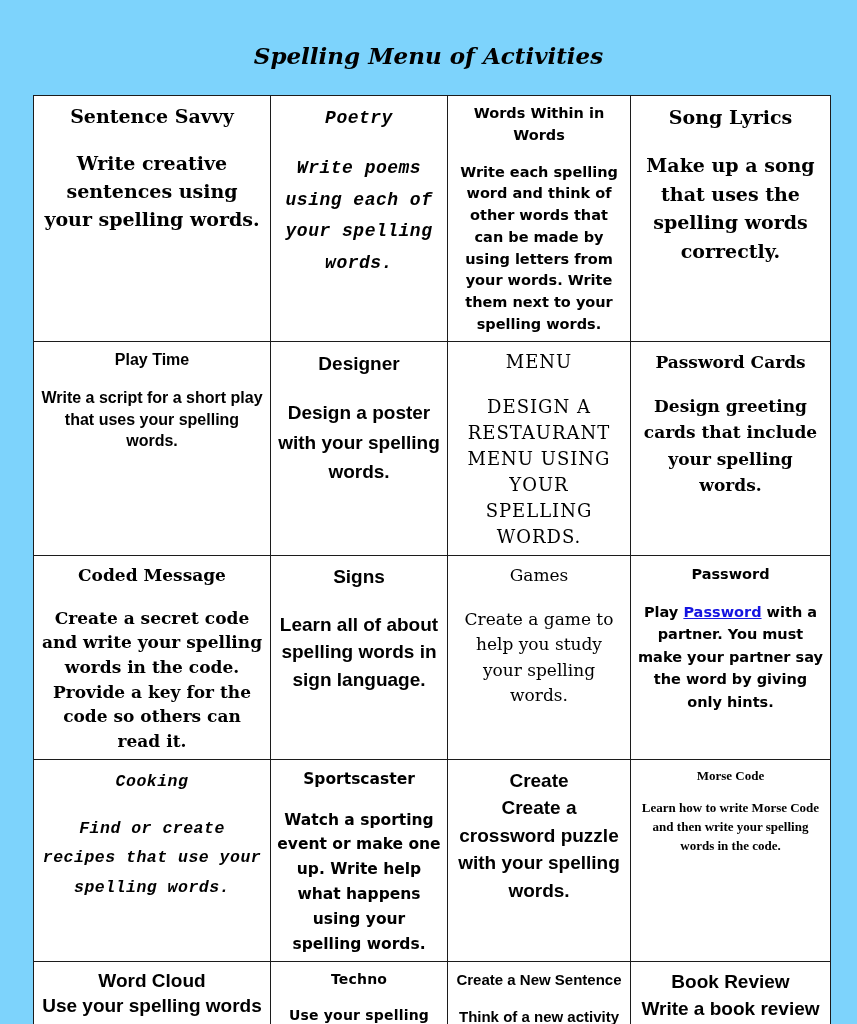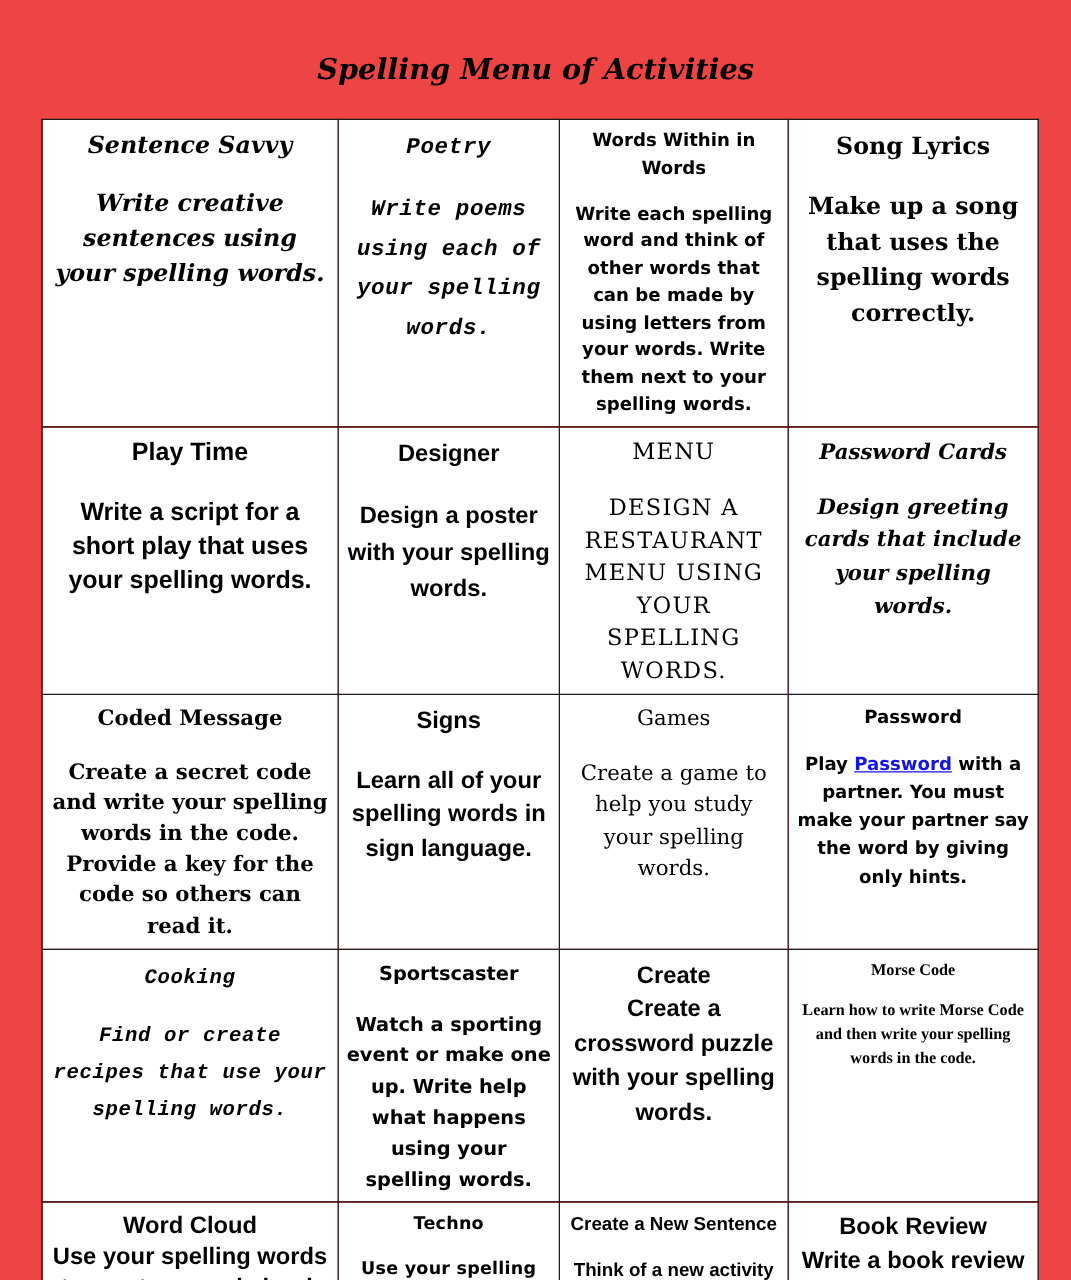--- a/index.html
+++ b/index.html
@@ -1,36 +1,36 @@
 <!DOCTYPE html>
 <html><head>
 <meta charset="utf-8">
 <style>
   html,body{margin:0;padding:0;background:#ffffff;}
-  .page{position:relative;width:857px;height:1024px;background:#ef4444;font-family:"Liberation Sans",sans-serif;color:#000;}
+  .page{position:relative;width:857px;height:1024px;background:#7dd3fc;font-family:"Liberation Sans",sans-serif;color:#000;}
   .doc-title{position:absolute;top:42px;left:0;width:100%;text-align:center;
     font-family:"DejaVu Serif",serif;font-style:italic;font-weight:bold;font-size:23px;}
   table.menu{position:absolute;left:33px;top:95px;border-collapse:collapse;table-layout:fixed;}
   table.menu td{border:1.6px solid #1c1c1c;vertical-align:top;text-align:center;padding:5px 6px;background:#fff;overflow:hidden;}
   .cell-title{margin-top:2px;}
   .gap{height:1.05em;}
   
-  .f-serifbi{font-family:"DejaVu Serif",serif;font-weight:bold;font-style:italic;}
+  .f-serifbi{font-family:"DejaVu Serif",serif;font-weight:bold;}
   .f-script{font-family:Liberation Mono, monospace;font-weight:bold;font-style:italic;letter-spacing:.5px;}
   .f-comic{font-family:"DejaVu Sans",sans-serif;font-weight:600;}
   .f-serifb{font-family:"DejaVu Serif",serif;font-weight:bold;}
   .f-sansb{font-family:"Liberation Sans",sans-serif;font-weight:bold;}
   .f-serif{font-family:"DejaVu Serif",serif;}
   .f-gothic{font-family:"DejaVu Sans",sans-serif;font-weight:600;letter-spacing:.2px;}
   
   .c-sentence{font-size:19px;line-height:1.45;}
   .c-poetry{font-size:18px;line-height:1.75;}
   .c-words{font-size:14.5px;line-height:1.5;}
   .c-song{font-size:19px;line-height:1.5;}
-  .c-play{font-size:20px;line-height:1.35;}
+  .c-play{font-size:16px;line-height:1.35;}
   .c-designer{font-size:19px;line-height:1.55;}
   .c-menu{font-size:18px;line-height:1.45;letter-spacing:1px;}
   .c-greeting{font-size:17px;line-height:1.55;}
   .c-coded{font-size:17px;line-height:1.45;}
   .c-signs{font-size:19px;line-height:1.45;}
   .c-games{font-size:17px;line-height:1.5;}
   .c-password{font-size:14.5px;line-height:1.55;}
   .c-cooking{font-size:16.5px;line-height:1.8;}
   .c-sports{font-size:15.5px;line-height:1.6;}
   .c-puzzles{font-size:19px;line-height:1.45;}
@@ -104,21 +104,21 @@
 
     <tr style="height:143px">
       <td class="f-serifb c-coded">
         <div class="cell-title">Coded Message</div>
         <div class="gap"></div>
         <div>Create a secret code and write your spelling words in the code.  Provide a key for the code so others can read it.</div>
       </td>
       <td class="f-sansb c-signs">
         <div class="cell-title">Signs</div>
         <div class="gap"></div>
-        <div>Learn all of your spelling words in sign language.</div>
+        <div>Learn all of about spelling words in sign language.</div>
       </td>
       <td class="f-serif c-games">
         <div class="cell-title">Games</div>
         <div class="gap"></div>
         <div>Create a game to help you study your spelling words.</div>
       </td>
       <td class="f-comic c-password">
         <div class="cell-title">Password</div>
         <div class="gap"></div>
         <div>

